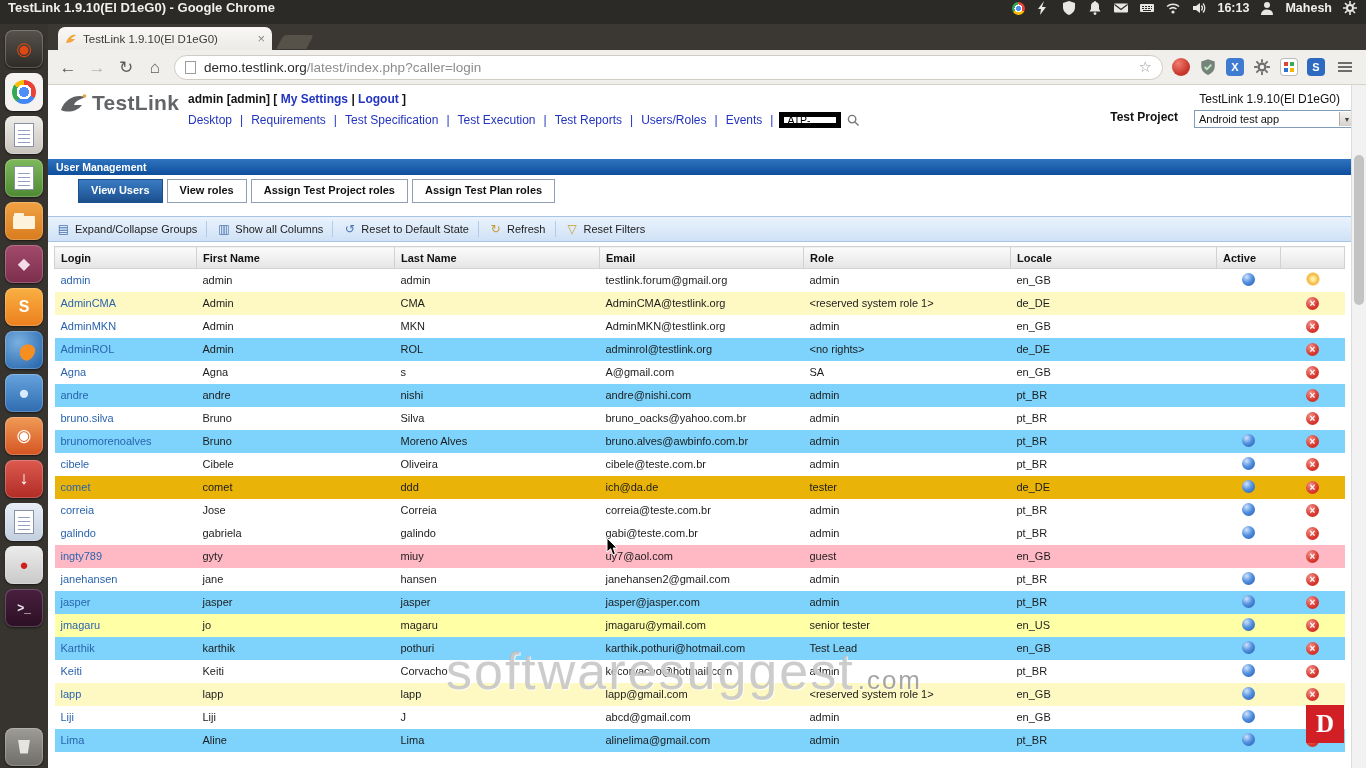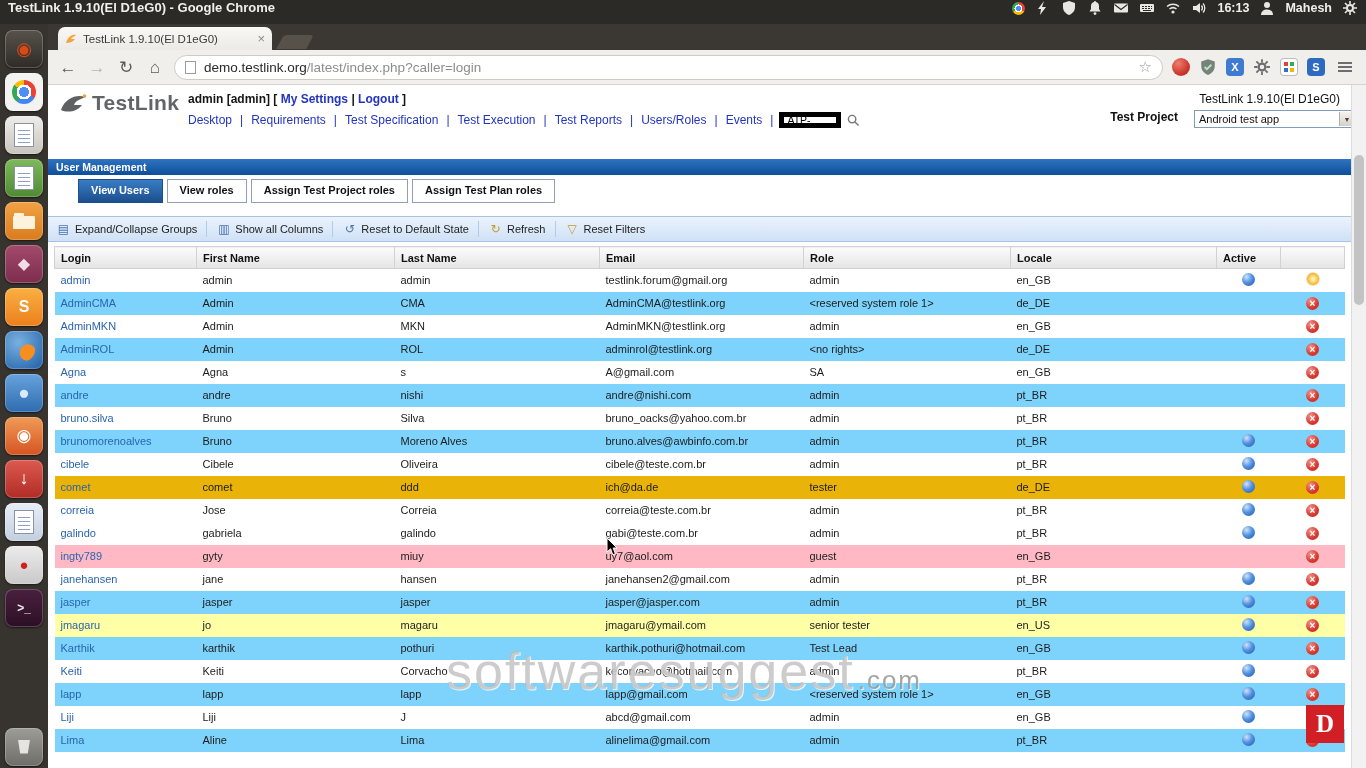--- a/index.html
+++ b/index.html
@@ -127,21 +127,21 @@
 .users-table td{padding:0 6px;height:23px;font-size:11px;color:#1c1c1c;overflow:hidden;white-space:nowrap}
 .users-table th:nth-child(1){width:142px}
 .users-table th:nth-child(2){width:198px}
 .users-table th:nth-child(3){width:205px}
 .users-table th:nth-child(4){width:204px}
 .users-table th:nth-child(5){width:207px}
 .users-table th:nth-child(6){width:206px}
 .users-table th:nth-child(7){width:64px}
 .users-table th:nth-child(8){width:64px}
 tr.alt{background:#7dd3fc}
-tr.hl-yellow{background:#7dd3fc}
+tr.hl-yellow{background:#fef9c3}
 tr.hl-orange{background:#eab308}
 tr.hl-pink{background:#ffb9c5}
 tr.hl-pale{background:#ffffa6}
 .login-link{color:#2a64ad;text-decoration:none}
 .c-center{text-align:center}
 .ball-blue{display:inline-block;width:13px;height:13px;border-radius:50%;background:radial-gradient(circle at 35% 30%,#cfe4fb,#5492e0 45%,#1d55a8)}
 .ball-red{display:inline-block;width:13px;height:13px;border-radius:50%;background:radial-gradient(circle at 35% 30%,#f1948c,#d6352b 60%);color:#fff;font-size:10px;line-height:13px;font-weight:bold;text-align:center}
 .ball-sun{display:inline-block;width:14px;height:14px;border-radius:50%;background:radial-gradient(circle,#fff0a0 15%,#f5b53f 55%,rgba(245,181,63,0) 75%)}
 
 .scrollbar{position:absolute;right:0;top:0;bottom:0;width:15px;background:#f2f2f2;border-left:1px solid #dcdcdc}

